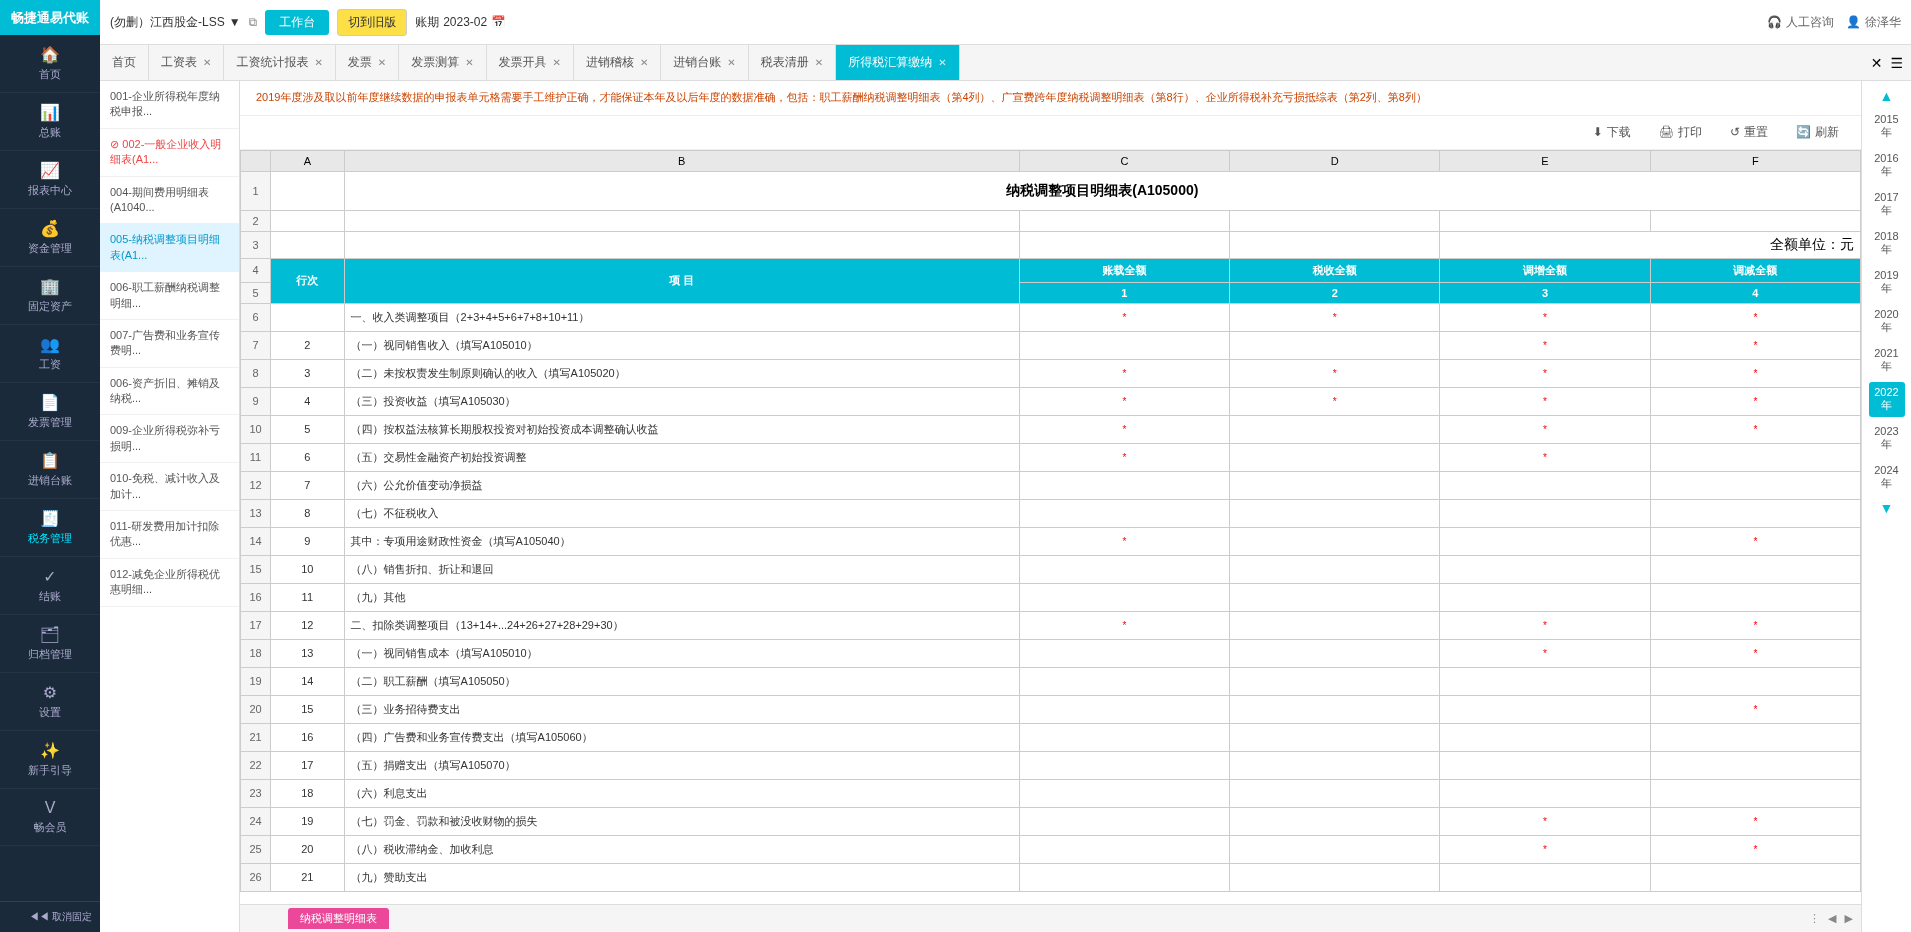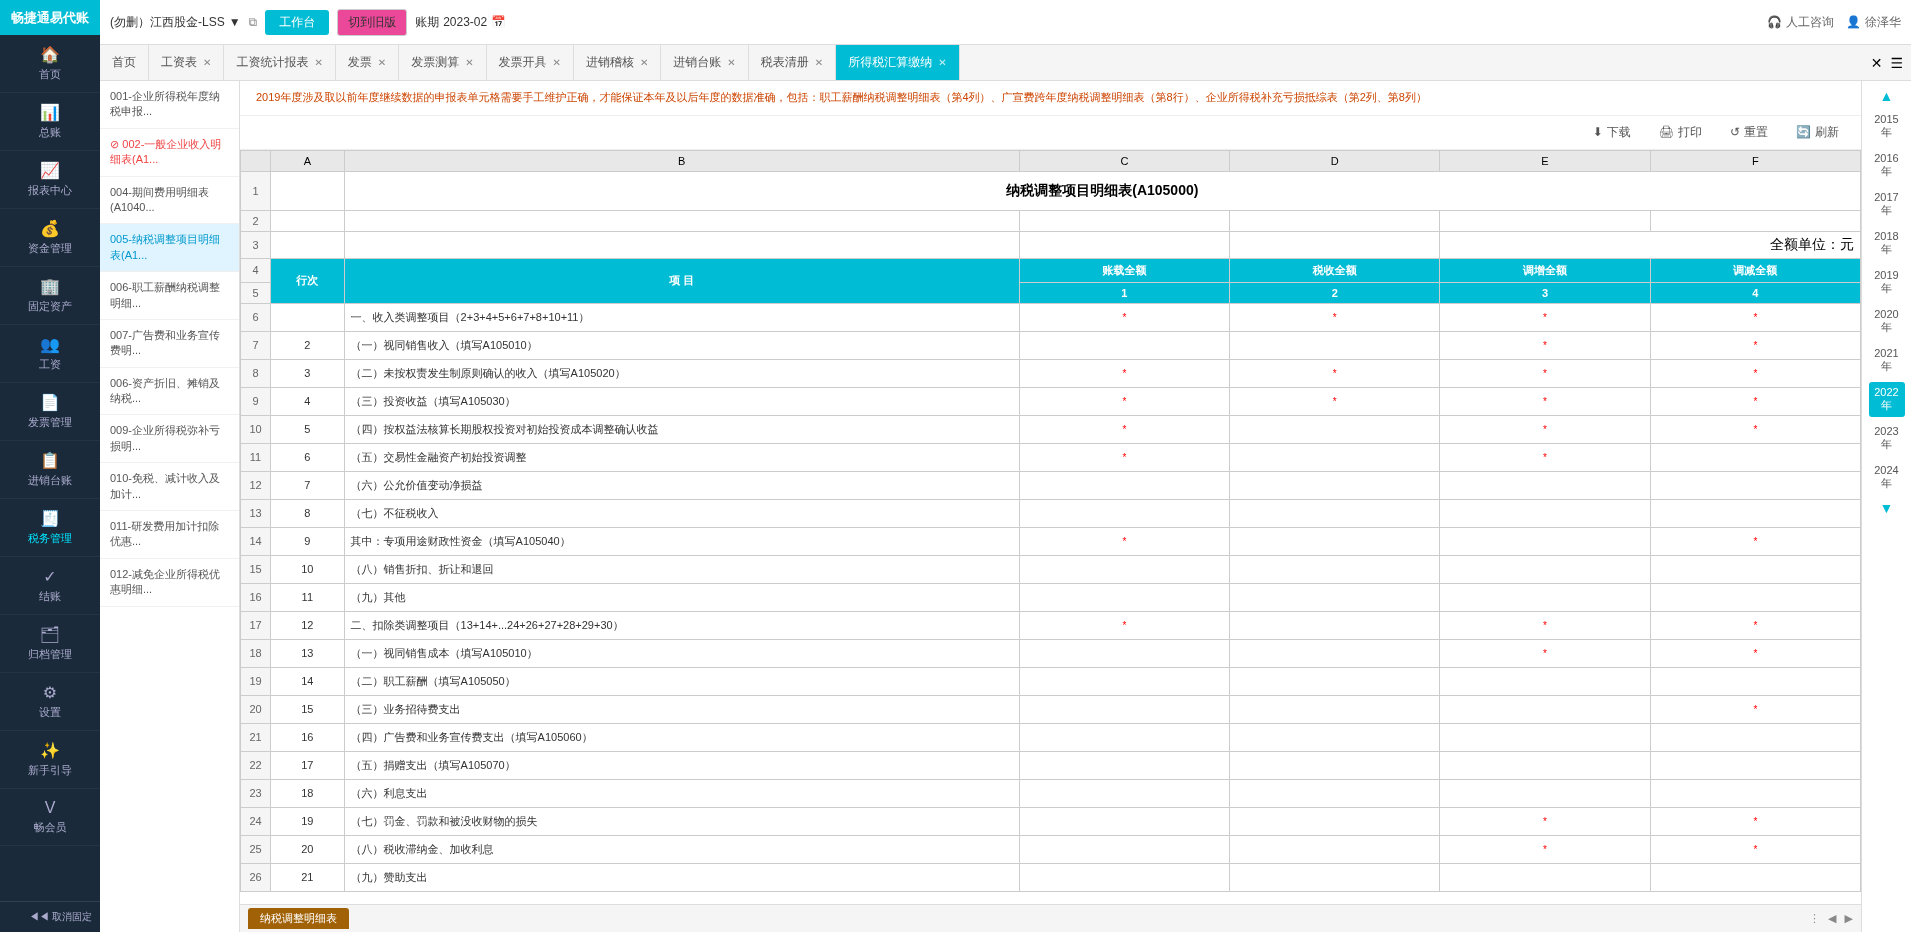--- a/index.html
+++ b/index.html
@@ -88,21 +88,21 @@
     .btn-workbench {
       background: #00bcd4;
       color: white;
       border: none;
       padding: 4px 14px;
       border-radius: 3px;
       cursor: pointer;
       font-size: 12px;
     }
     .btn-old {
-      background: #ec4899;
+      background: #fde047;
       color: #333;
       border: 1px solid #ccc;
       padding: 4px 10px;
       border-radius: 3px;
       cursor: pointer;
       font-size: 12px;
     }
     .period-info {
       font-size: 12px;
       color: #333;
@@ -329,25 +329,26 @@
       background: #f5f5f5;
       border-top: 1px solid #ddd;
       display: flex;
       align-items: center;
       padding: 0 8px;
       font-size: 11px;
       flex-shrink: 0;
     }
     .sheet-tab {
       padding: 3px 12px;
-      background: #a16207;
+      background: #ec4899;
       color: white;
       border-radius: 3px 3px 0 0;
       cursor: pointer;
       font-size: 11px;
+      margin-left: 40px;
     }
     .bottom-right {
       margin-left: auto;
       display: flex;
       align-items: center;
       gap: 8px;
       color: #888;
       font-size: 11px;
     }
   </style>

